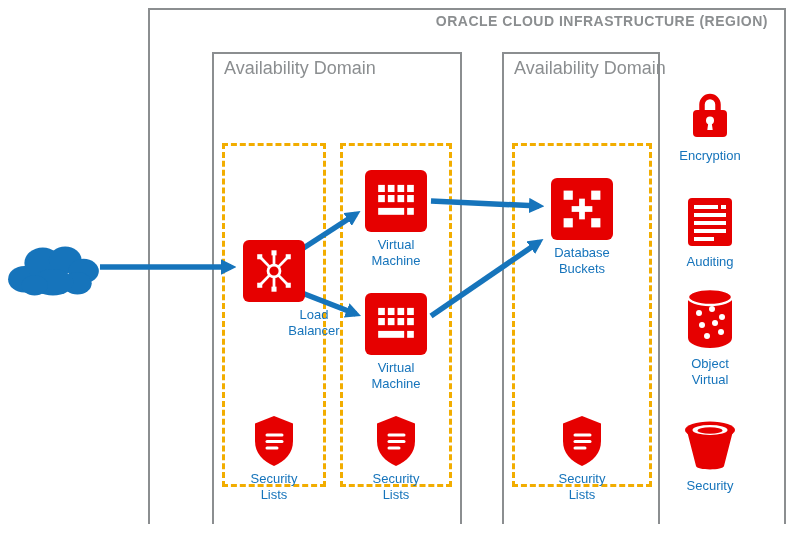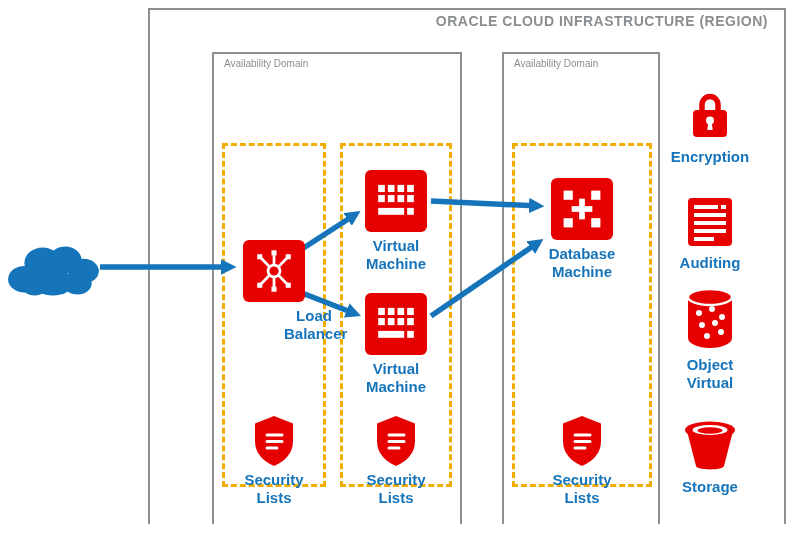--- a/index.html
+++ b/index.html
@@ -6,34 +6,34 @@
   html,body { background:#ffffff; }
   body { font-family:"Liberation Sans", sans-serif; }
   .canvas { position:relative; width:794px; height:524px; background:#fff; overflow:hidden; }
 
   .region { position:absolute; left:148px; top:8px; width:638px; height:534px; border:2px solid #8b8e90; }
   .region-title { position:absolute; top:13px; right:26px; font-size:14px; font-weight:600; letter-spacing:0.5px; color:#8b8e90; }
 
   .ad { position:absolute; border:2px solid #8b8e90; }
   .ad-left  { left:212px; top:52px; width:250px; height:475px; }
   .ad-right { left:502px; top:52px; width:158px; height:475px; }
-  .ad-label { position:absolute; font-size:10px; color:#8b8e90; }
+  .ad-label { position:absolute; font-size:18px; color:#8b8e90; }
   .ad-label-left  { left:224px; top:58px; }
   .ad-label-right { left:514px; top:58px; }
 
   .subnet { position:absolute; border:3px dashed #f2ad00; }
   .subnet-1 { left:222px; top:143px; width:104px; height:344px; }
   .subnet-2 { left:340px; top:143px; width:112px; height:344px; }
   .subnet-3 { left:512px; top:143px; width:140px; height:344px; }
 
   .tile { position:absolute; width:62px; height:62px; background:#e60000; border-radius:6px;
           display:flex; align-items:center; justify-content:center; }
   .tile svg { width:46px; height:46px; }
 
-  .node-label { position:absolute; font-size:15px; font-weight:700; color:#1674bb;
+  .node-label { position:absolute; font-size:13px; font-weight:400; color:#1674bb;
                 text-align:center; line-height:1.2; }
 
   .icon-abs { position:absolute; }
   .arrows { position:absolute; left:0; top:0; pointer-events:none; }
 </style>
 </head>
 <body>
 
 <div class="canvas">
 
@@ -140,21 +140,21 @@
       <g fill="#fff">
         <rect x="4" y="4" width="8" height="8"></rect>
           <rect x="28" y="4" width="8" height="8"></rect>
         <rect x="4" y="28" width="8" height="8"></rect>
           <rect x="28" y="28" width="8" height="8"></rect>
         <rect x="17.5" y="11" width="5" height="18"></rect>
           <rect x="11" y="17.5" width="18" height="5"></rect>
       </g>
     </svg>
   </div>
-  <div class="node-label" style="left:547px; top:245px; width:70px;">Database Machine</div>
+  <div class="node-label" style="left:547px; top:245px; width:70px;">Database Buckets</div>
 
   <svg class="icon-abs" style="left:251px; top:414px;" width="46" height="54" viewBox="0 0 46 54">
     <path d="M23 2 L42 9.5 V27 C42 39.5 34 47 23 52 C12 47 4 39.5 4 27 V9.5 Z" fill="#e60000"></path>
     <g stroke="#fff" stroke-width="3" stroke-linecap="round">
       <line x1="16" y1="21" x2="31" y2="21"></line>
         <line x1="16" y1="27.5" x2="31" y2="27.5"></line>
         <line x1="16" y1="34" x2="26" y2="34"></line>
     </g>
   </svg>
   <div class="node-label" style="left:242px; top:471px; width:64px;">Security Lists</div>
@@ -214,15 +214,15 @@
     </g>
   </svg>
   <div class="node-label" style="left:675px; top:356px; width:70px;">Object Virtual</div>
 
   <svg class="icon-abs" style="left:682px; top:418px;" width="56" height="56" viewBox="0 0 56 56">
     <path d="M5 13 L14 48 C14.5 52.5 41.5 52.5 42 48 L51 13 Z" fill="#e60000"></path>
     <ellipse cx="28" cy="12" rx="25" ry="8.5" fill="#e60000"></ellipse>
     <ellipse cx="28" cy="12" rx="17.5" ry="5" fill="#fff"></ellipse>
     <ellipse cx="28" cy="12.5" rx="12.5" ry="3.2" fill="#e60000"></ellipse>
   </svg>
-  <div class="node-label" style="left:670px; top:478px; width:80px;">Storage</div>
+  <div class="node-label" style="left:670px; top:478px; width:80px;">Security</div>
 
 </div>
 
 </body></html>

